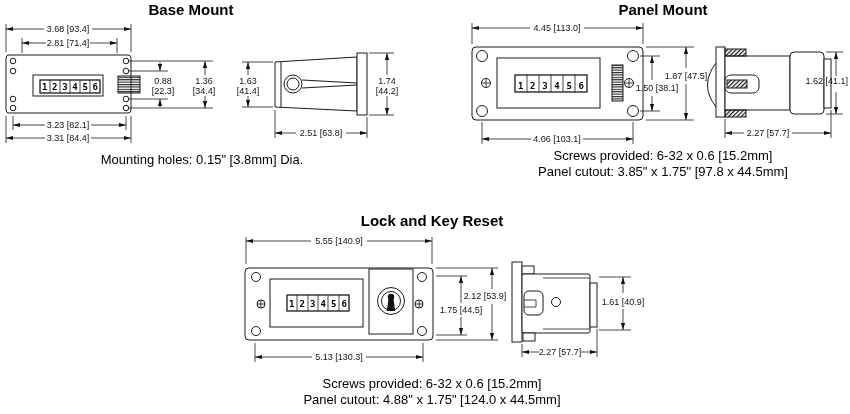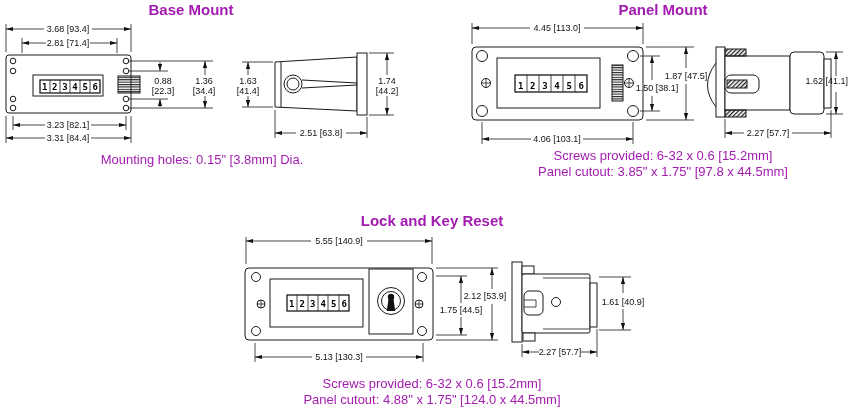--- a/index.html
+++ b/index.html
@@ -1,17 +1,17 @@
 <!DOCTYPE html>
 <html><head>
 <meta charset="utf-8">
 <style>
   html,body{margin:0;padding:0;background:#fff;}
   .canvas{position:relative;width:850px;height:414px;background:#fff;overflow:hidden;
-          font-family:"Liberation Sans",sans-serif;color:#a21caf;}
+          font-family:"Liberation Sans",sans-serif;color:#000000;}
   .title{position:absolute;width:200px;text-align:center;font-size:15px;font-weight:bold;}
   .note{position:absolute;width:340px;text-align:center;font-size:13px;line-height:16px;}
   svg{position:absolute;overflow:visible;}
   svg text{font-family:"Liberation Sans",sans-serif;font-size:9px;fill:#111;}
   svg .digits{font-family:"DejaVu Sans Mono",monospace;font-weight:bold;fill:#000;}
   .ln{stroke:#1a1a1a;stroke-width:1;fill:none;}
   .shape{stroke:#1a1a1a;stroke-width:1;fill:#fff;}
   .thin{stroke:#1a1a1a;stroke-width:0.8;fill:none;}
   .fillb{fill:#111;stroke:none;}
 </style>

